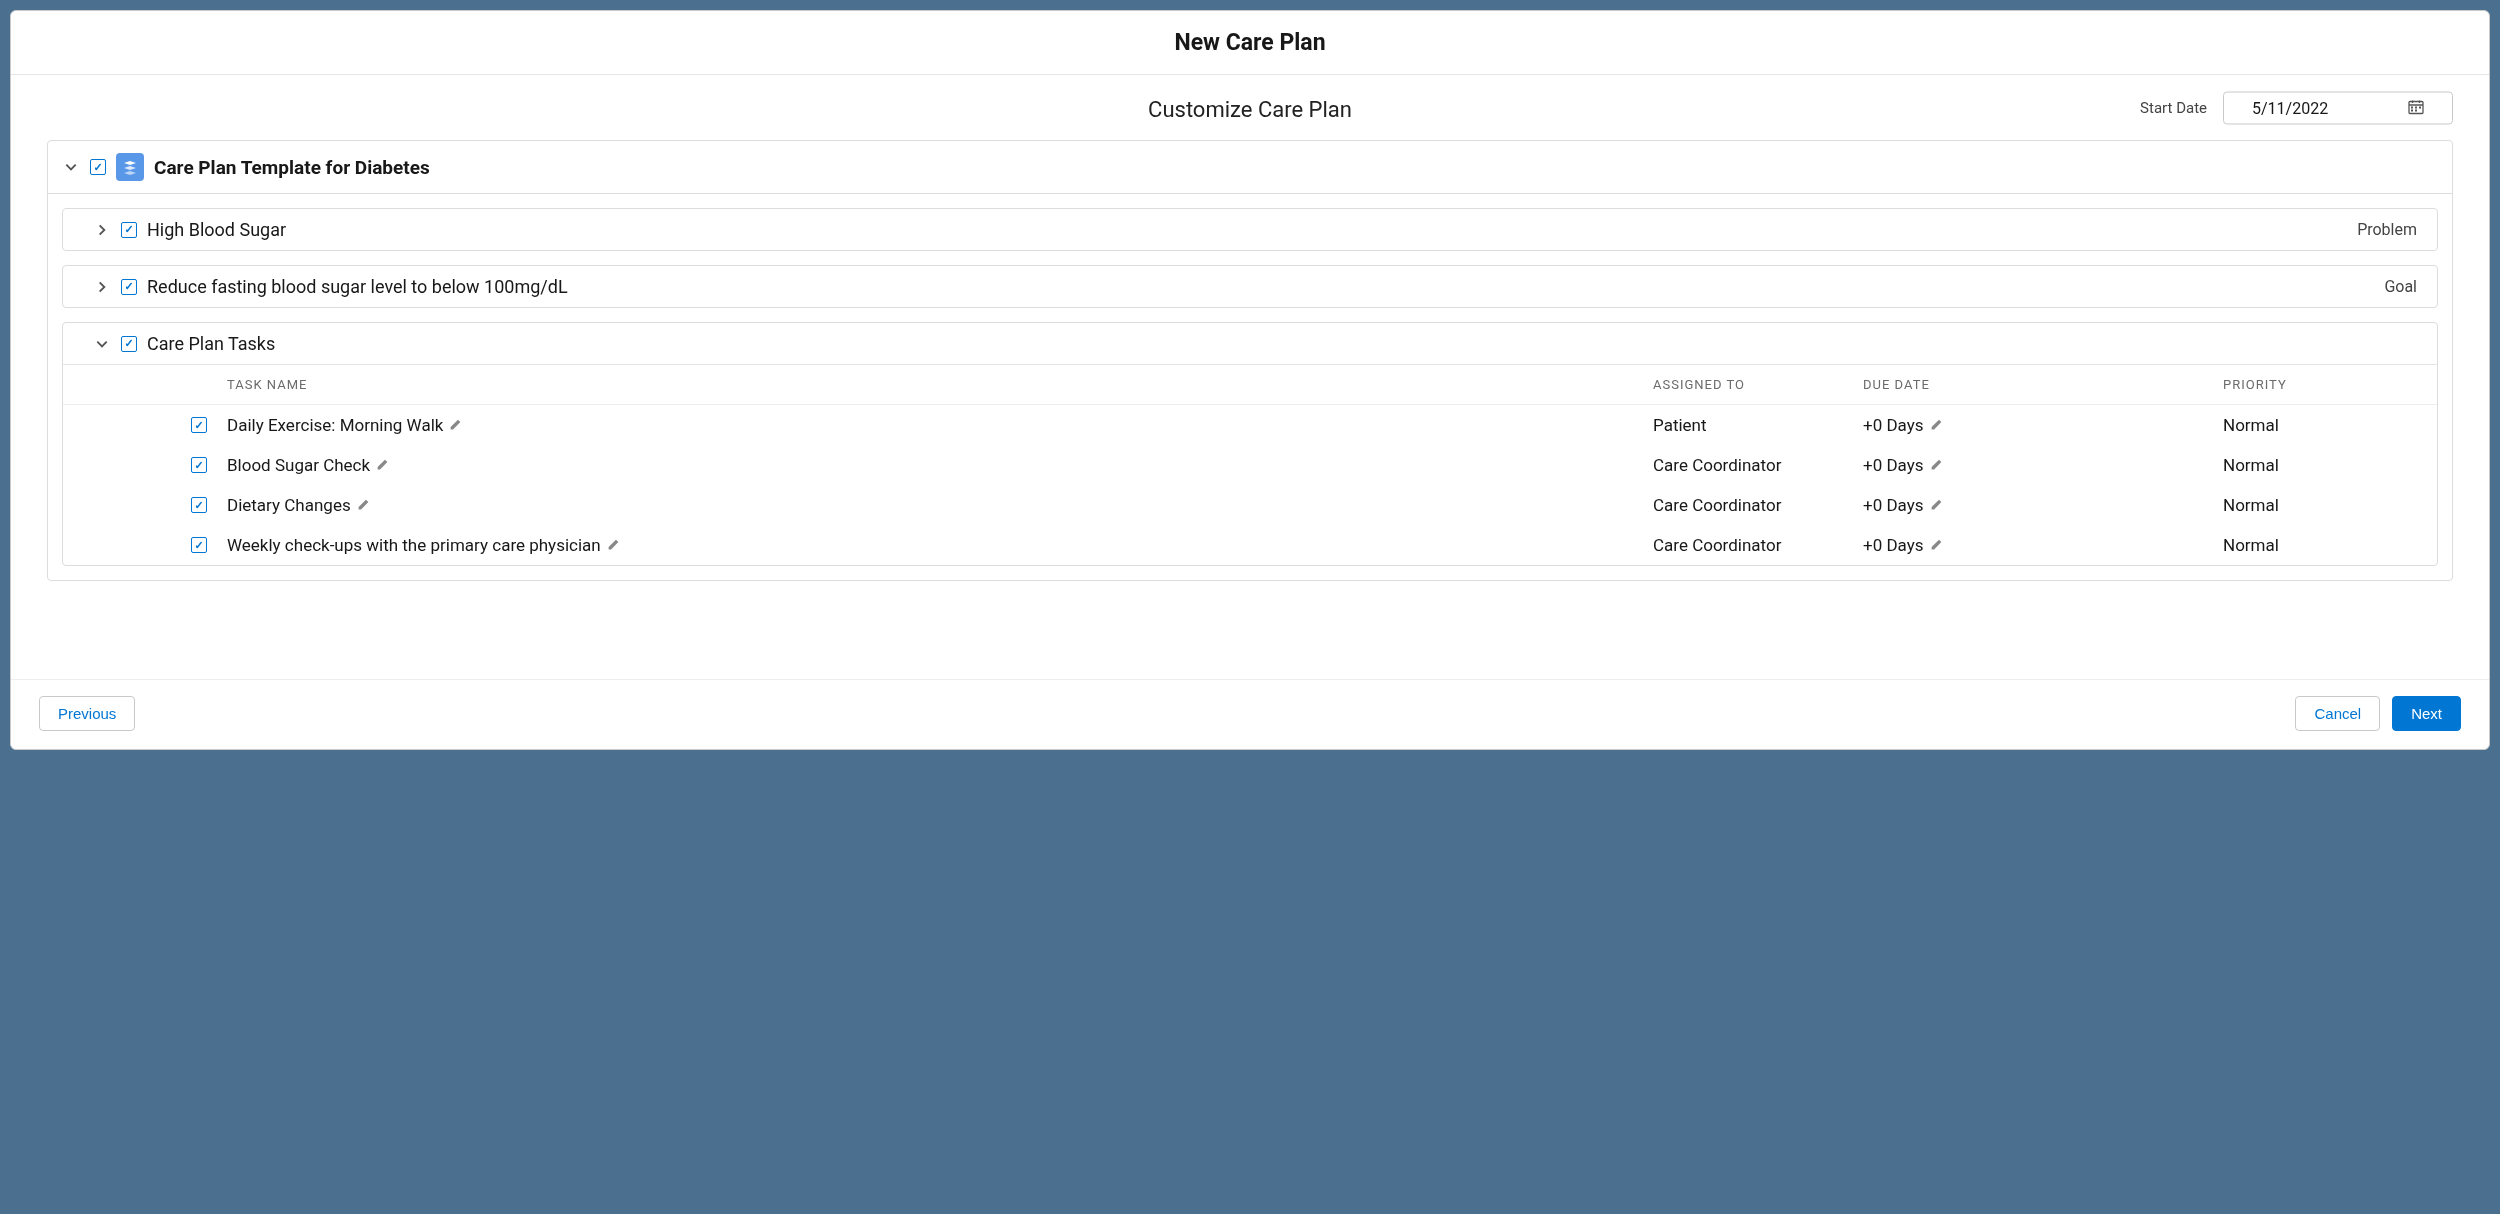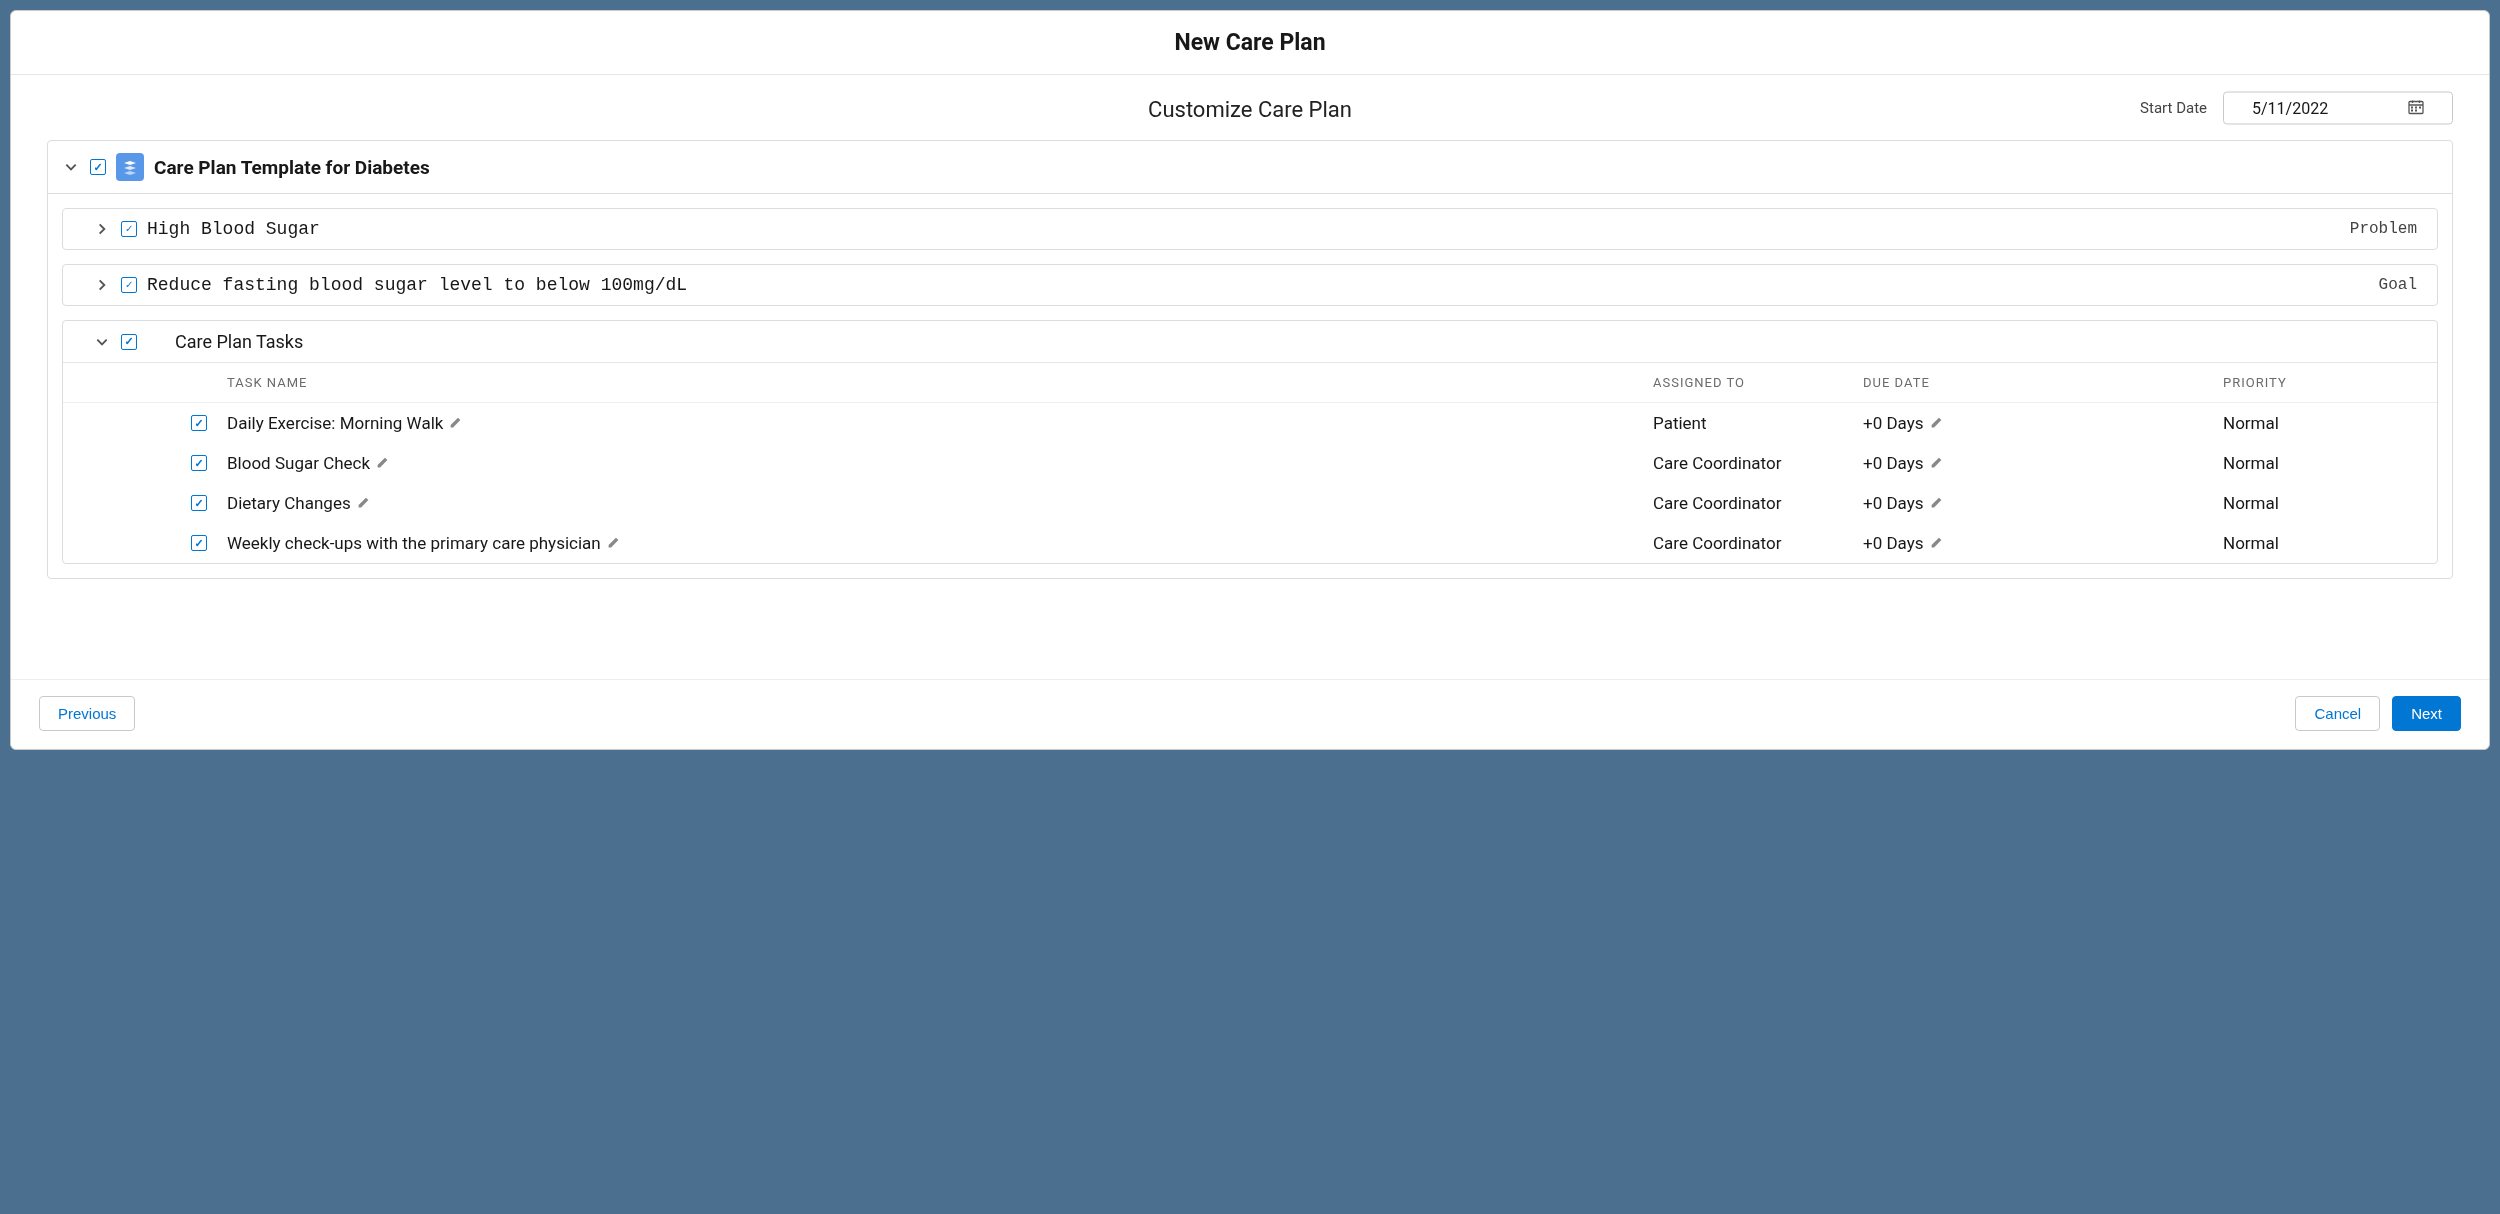--- a/index.html
+++ b/index.html
@@ -122,21 +122,20 @@
     border-radius: 4px;
     display: flex;
     align-items: center;
     justify-content: center;
     color: #fff;
   }
   .sub-panel {
     margin: 14px 14px;
     border: 1px solid #dcdcdc;
     border-radius: 4px;
-    font-family: Liberation Mono, monospace;
   }
   .sub-panel .panel-header {
     padding: 10px 14px 10px 30px;
   }
   .row-title {
     font-size: 18px;
     flex: 1;
   }
   .row-tag {
     font-size: 16px;
@@ -150,21 +149,20 @@
   }
   .tasks-header {
     display: flex;
     align-items: center;
     padding: 10px 14px 10px 30px;
     gap: 10px;
     border-bottom: 1px solid #e5e5e5;
   }
   .tasks-title {
     font-size: 18px;
-    margin-left: 28px;
   }
   .tasks-cols {
     display: grid;
     grid-template-columns: 100px 1fr 210px 360px 200px;
     padding: 12px 14px 12px 64px;
     color: #6b6b6b;
     font-size: 13px;
     letter-spacing: 1px;
     border-bottom: 1px solid #eee;
   }

